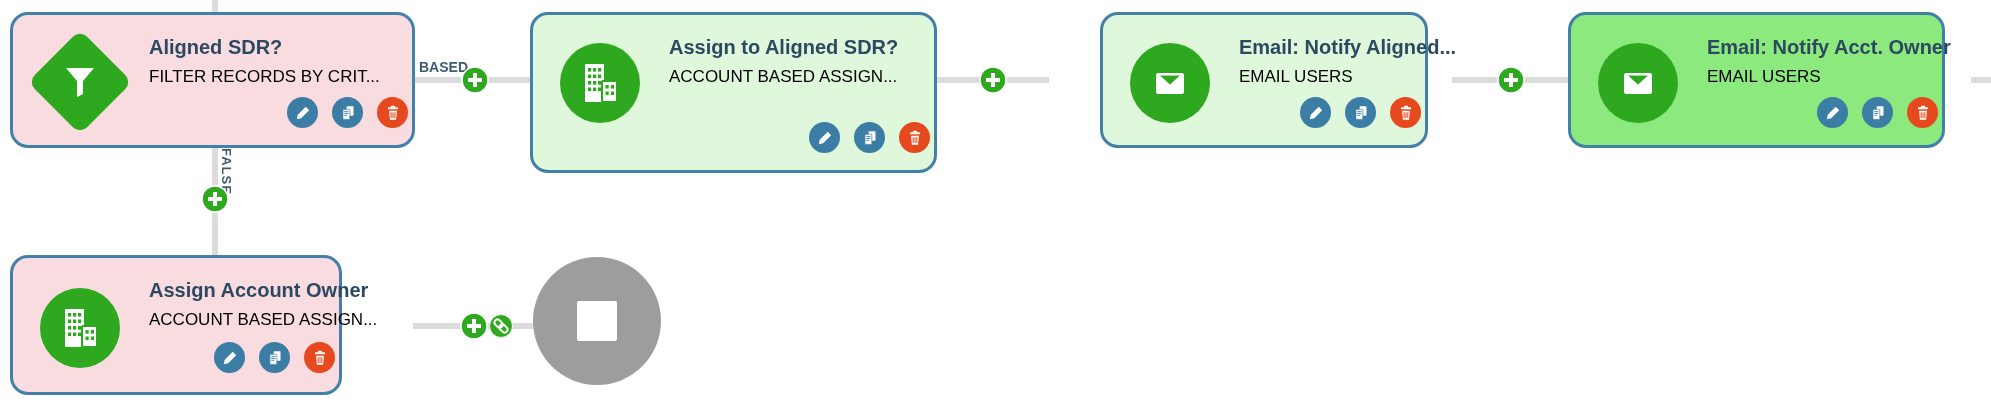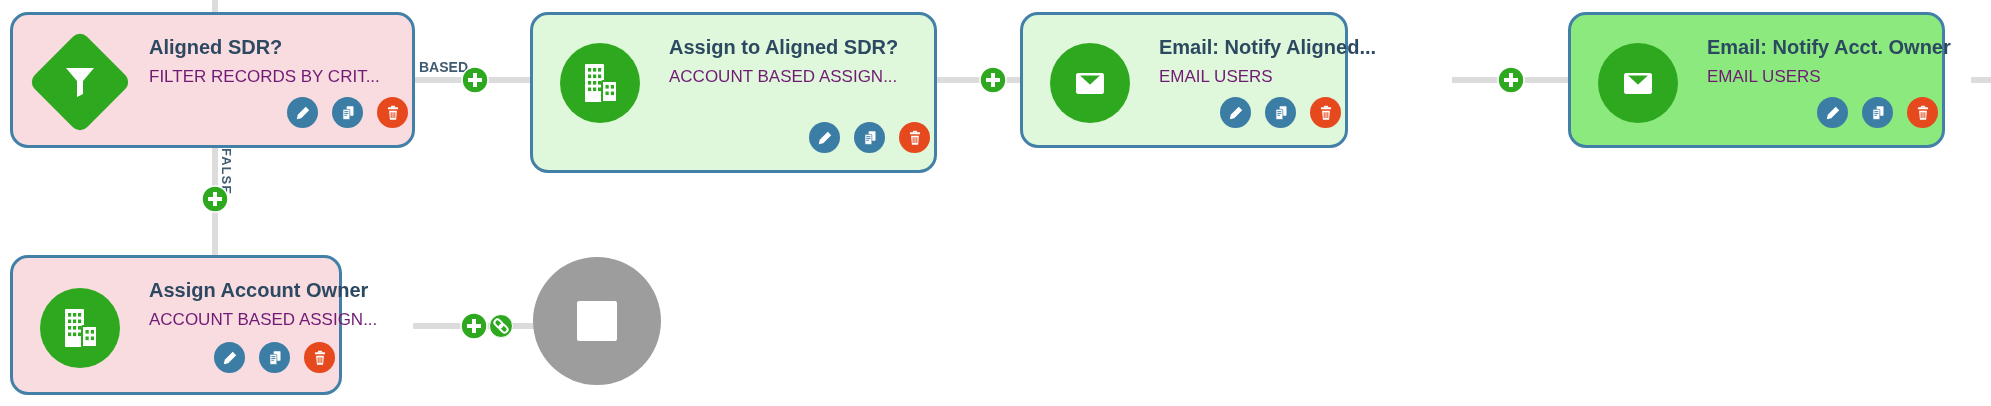--- a/index.html
+++ b/index.html
@@ -13,21 +13,21 @@
   .edge.v{width:6px;}
 
   
   .node{position:absolute;border:3px solid #4380a8;border-radius:18px;box-sizing:border-box;}
   .node.pink{background:#f9dce0;}
   .node.lgreen{background:#dff7da;}
   .node.bgreen{background:#8ce97e;}
 
   .node-text{position:absolute;left:136px;top:20px;right:8px;}
   .title{font-size:20px;font-weight:bold;color:#2c4961;white-space:nowrap;line-height:1.25;}
-  .subtitle{font-size:17px;color:#701a75;white-space:nowrap;margin-top:7px;line-height:1.2;}
+  .subtitle{font-size:17px;color:#000000;white-space:nowrap;margin-top:7px;line-height:1.2;}
 
   .icon-circle{position:absolute;left:27px;width:80px;height:80px;border-radius:50%;
                background:#2ea81e;display:flex;align-items:center;justify-content:center;}
   .diamond{position:absolute;left:30px;top:30px;width:74px;height:74px;background:#2ea81e;
            border-radius:10px;transform:rotate(45deg);display:flex;align-items:center;justify-content:center;}
   .diamond svg{transform:rotate(-45deg);}
 
   .actions{position:absolute;right:4px;display:flex;gap:14px;}
   .act{width:31px;height:31px;border-radius:50%;border:none;padding:0;margin:0;cursor:pointer;
        display:flex;align-items:center;justify-content:center;}
@@ -141,21 +141,21 @@
         <svg width="22" height="22" viewBox="0 0 48 48">
             <rect x="19.5" y="8" width="9" height="4" rx="1" fill="#ffffff"></rect>
             <rect x="13" y="11.5" width="22" height="4.5" rx="1" fill="#ffffff"></rect>
             <path d="M15.5 19h17l-1.8 19.5H17.3z" fill="#ffffff"></path>
             <path d="M20 22.5v12.5M24 22.5v12.5M28 22.5v12.5" stroke="#e6491d" stroke-width="2.2" fill="none"></path>
           </svg>
       </button>
     </div>
   </div>
 
-  <div class="node lgreen" style="left:1020px;top:12px;width:328px;height:136px">
+  <div class="node lgreen" style="left:1100px;top:12px;width:328px;height:136px">
     <div class="icon-circle" style="top:28px">
       <svg width="48" height="48" viewBox="0 0 48 48">
           <rect x="10" y="14" width="28" height="21" rx="2.5" fill="#ffffff"></rect>
           <path d="M11.5 15.5L24 27l12.5-11.5z" fill="#2ea81e" stroke="#ffffff" stroke-width="2" stroke-linejoin="round"></path>
         </svg>
     </div>
     <div class="node-text">
       <div class="title">Email: Notify Aligned...</div>
       <div class="subtitle">EMAIL USERS</div>
     </div>

